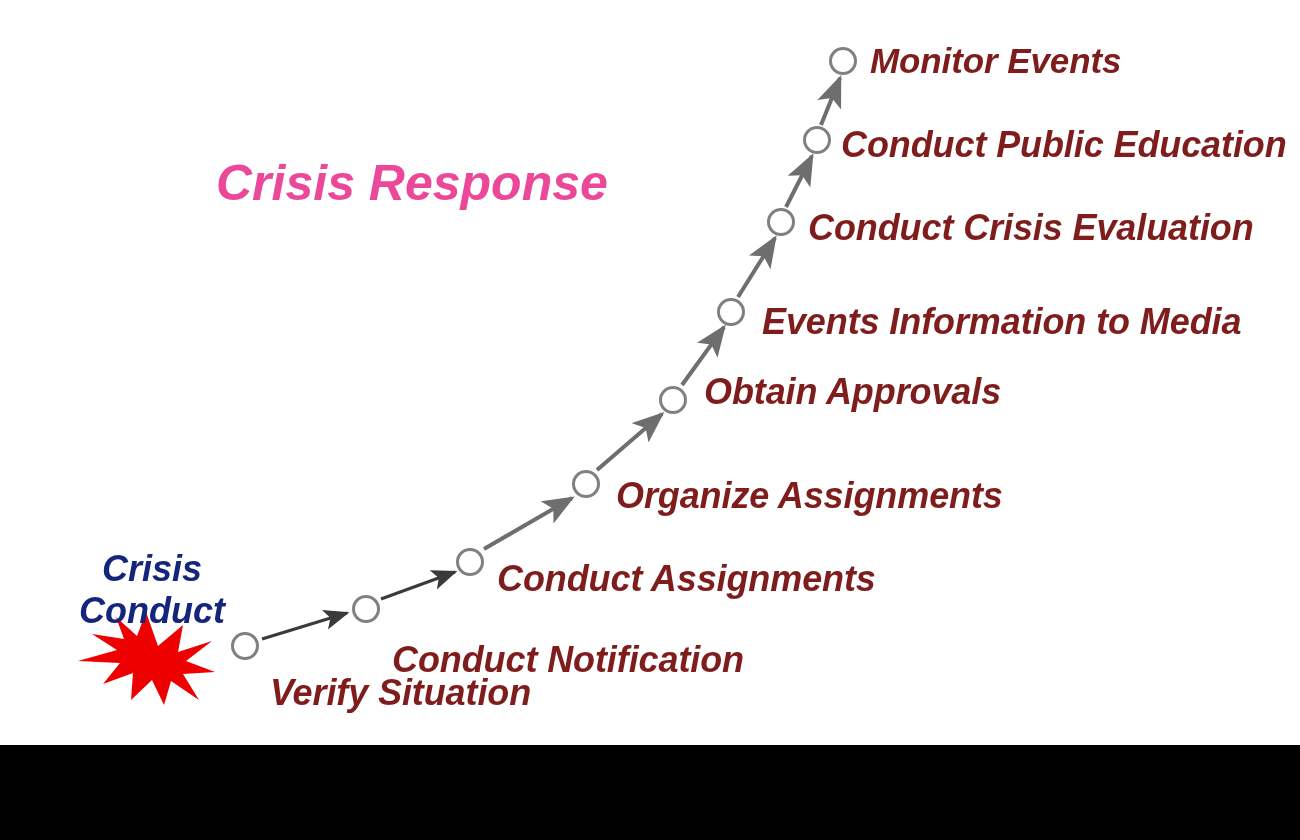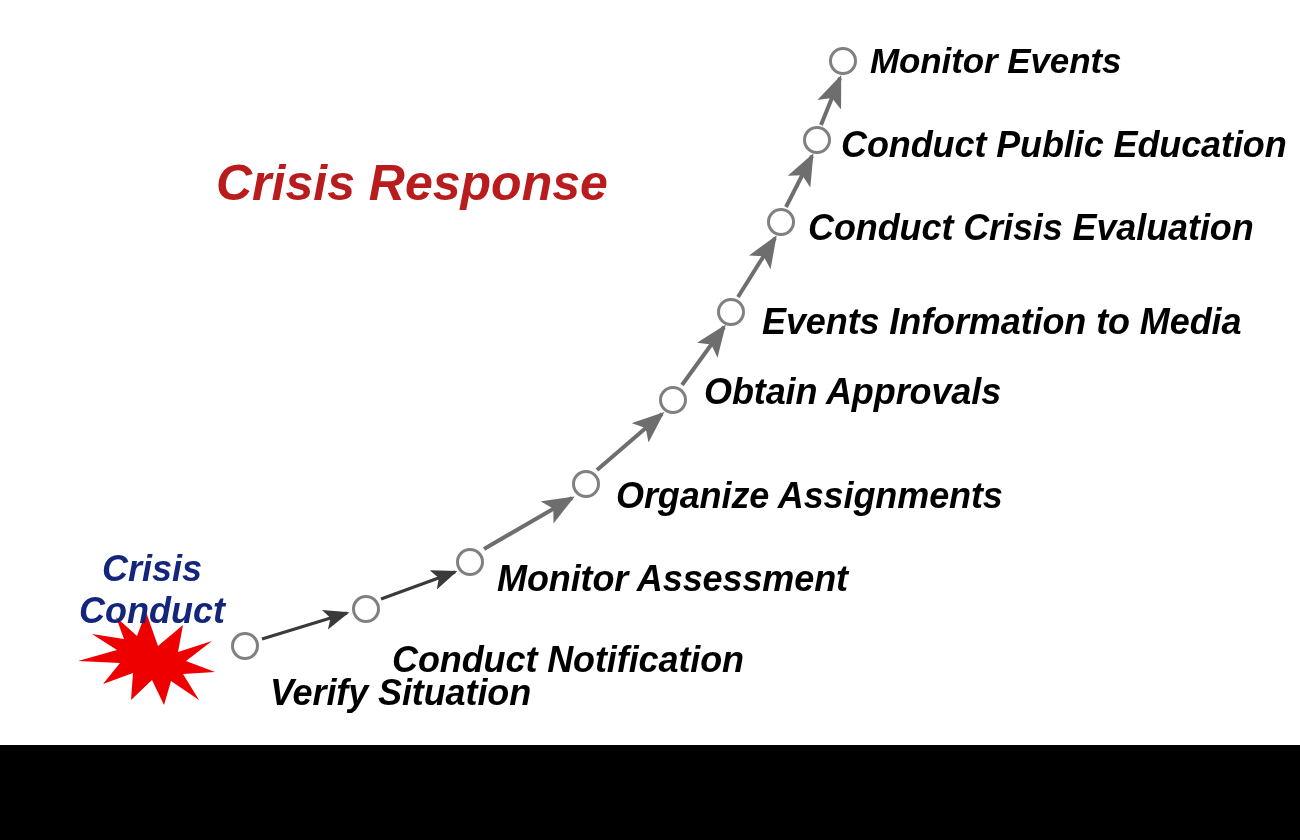--- a/index.html
+++ b/index.html
@@ -31,36 +31,36 @@
     left: 0;
     top: 0;
     width: 1300px;
     height: 745px;
   }
   .node-label {
     position: absolute;
     font-family: "Liberation Sans", sans-serif;
     font-style: italic;
     font-weight: bold;
-    color: #000000;
+    color: #7f1d1d;
     white-space: nowrap;
     line-height: 1;
     letter-spacing: -0.1px;
   }
   .lbl-std { font-size: 36px; }
   .lbl-top { font-size: 35px; }
   #diagram-title {
     position: absolute;
     left: 216px;
     top: 158px;
     font-family: "Liberation Sans", sans-serif;
     font-style: italic;
     font-weight: bold;
     font-size: 50px;
-    color: #b91c1c;
+    color: #ec4899;
     white-space: nowrap;
     line-height: 1;
   }
   #crisis-occurs-label {
     position: absolute;
     left: 78px;
     top: 548px;
     width: 148px;
     text-align: center;
     font-family: "Liberation Sans", sans-serif;
@@ -129,21 +129,21 @@
 
     <div id="diagram-title">Crisis Response</div>
 
     <div id="crisis-occurs-label">
       <div>Crisis</div>
       <div>Conduct</div>
     </div>
 
     <div class="node-label lbl-std" style="left:270px; top:675px;">Verify Situation</div>
     <div class="node-label lbl-std" style="left:392px; top:610px;margin-top:32px;">Conduct Notification</div>
-    <div class="node-label lbl-std" style="left:497px; top:561px;">Monitor Assessment</div>
+    <div class="node-label lbl-std" style="left:497px; top:561px;">Conduct Assignments</div>
     <div class="node-label lbl-std" style="left:616px; top:478px;">Organize Assignments</div>
     <div class="node-label lbl-std" style="left:704px; top:374px;">Obtain Approvals</div>
     <div class="node-label lbl-std" style="left:762px; top:304px;">Events Information to Media</div>
     <div class="node-label lbl-std" style="left:808px; top:210px;">Conduct Crisis Evaluation</div>
     <div class="node-label lbl-std" style="left:841px; top:127px;">Conduct Public Education</div>
     <div class="node-label lbl-top" style="left:870px; top:43px;">Monitor Events</div>
 
   </div>
 
   <div id="footer-bar">

